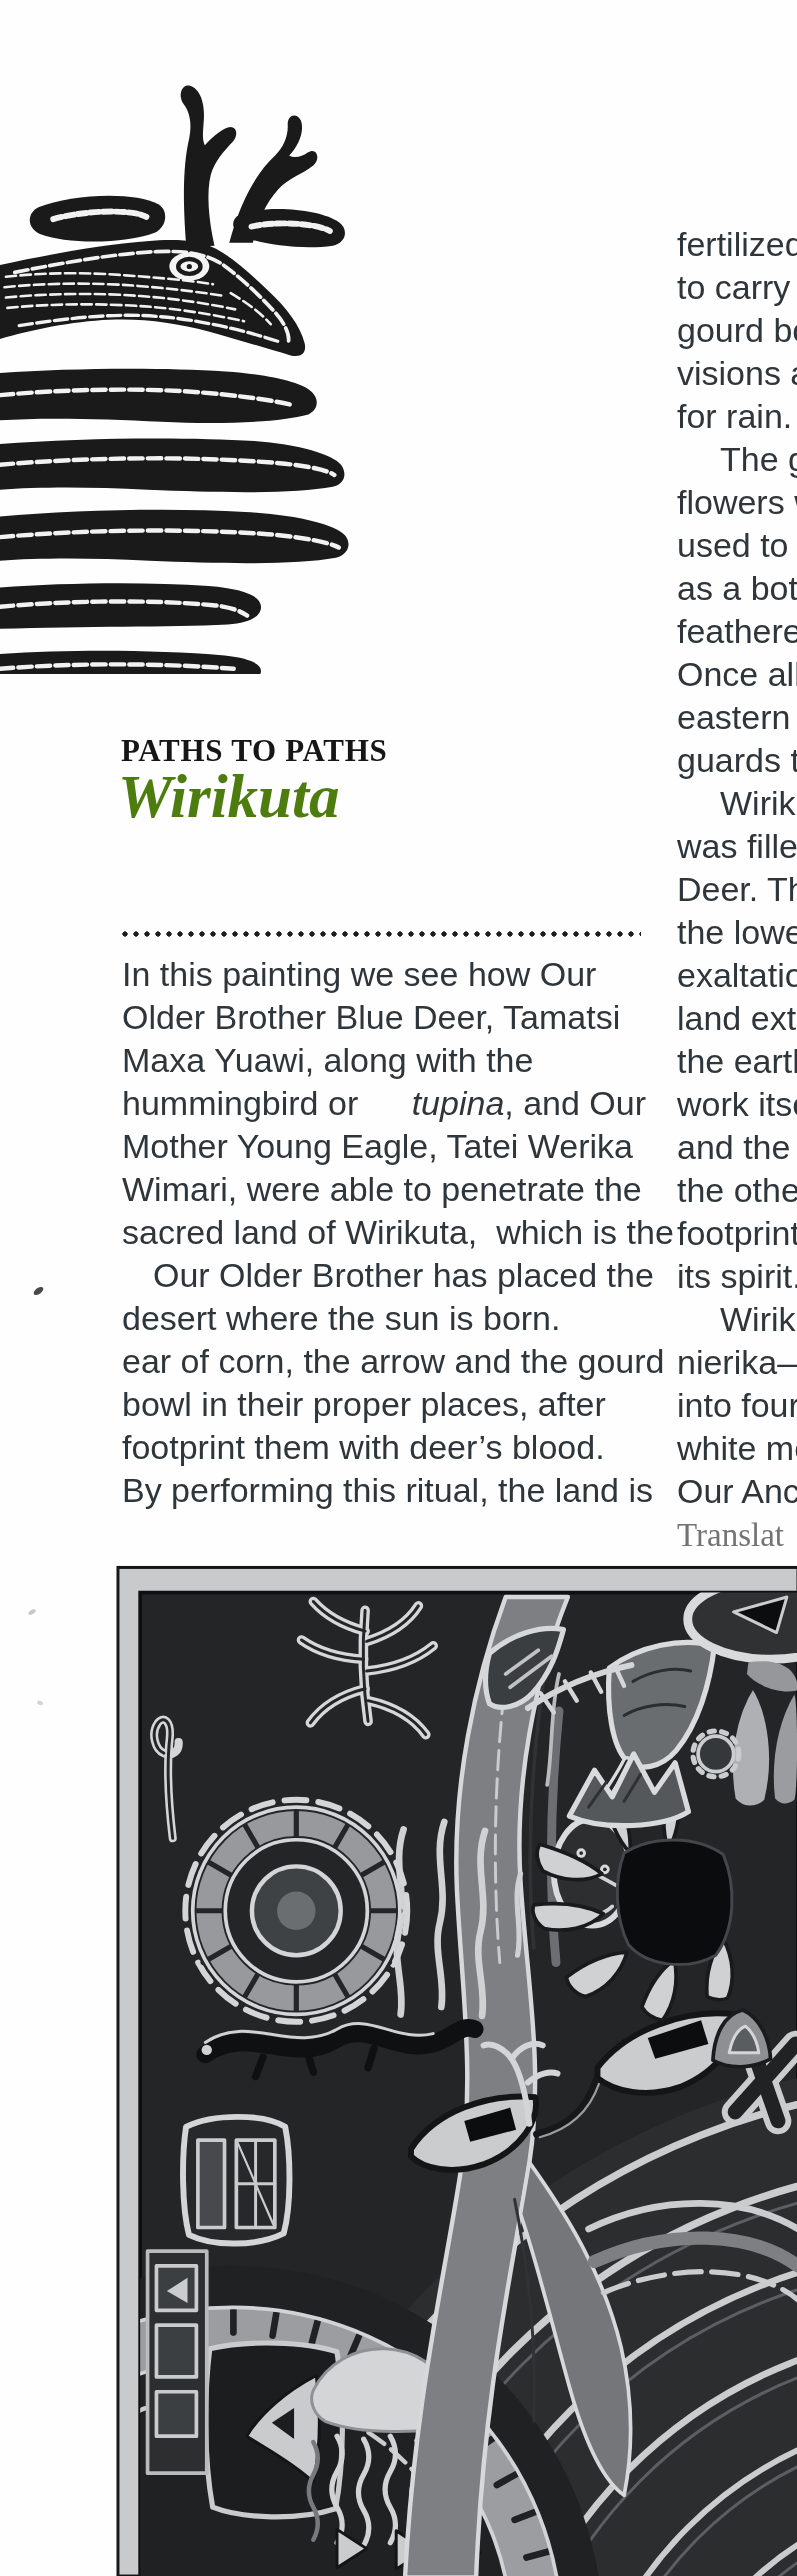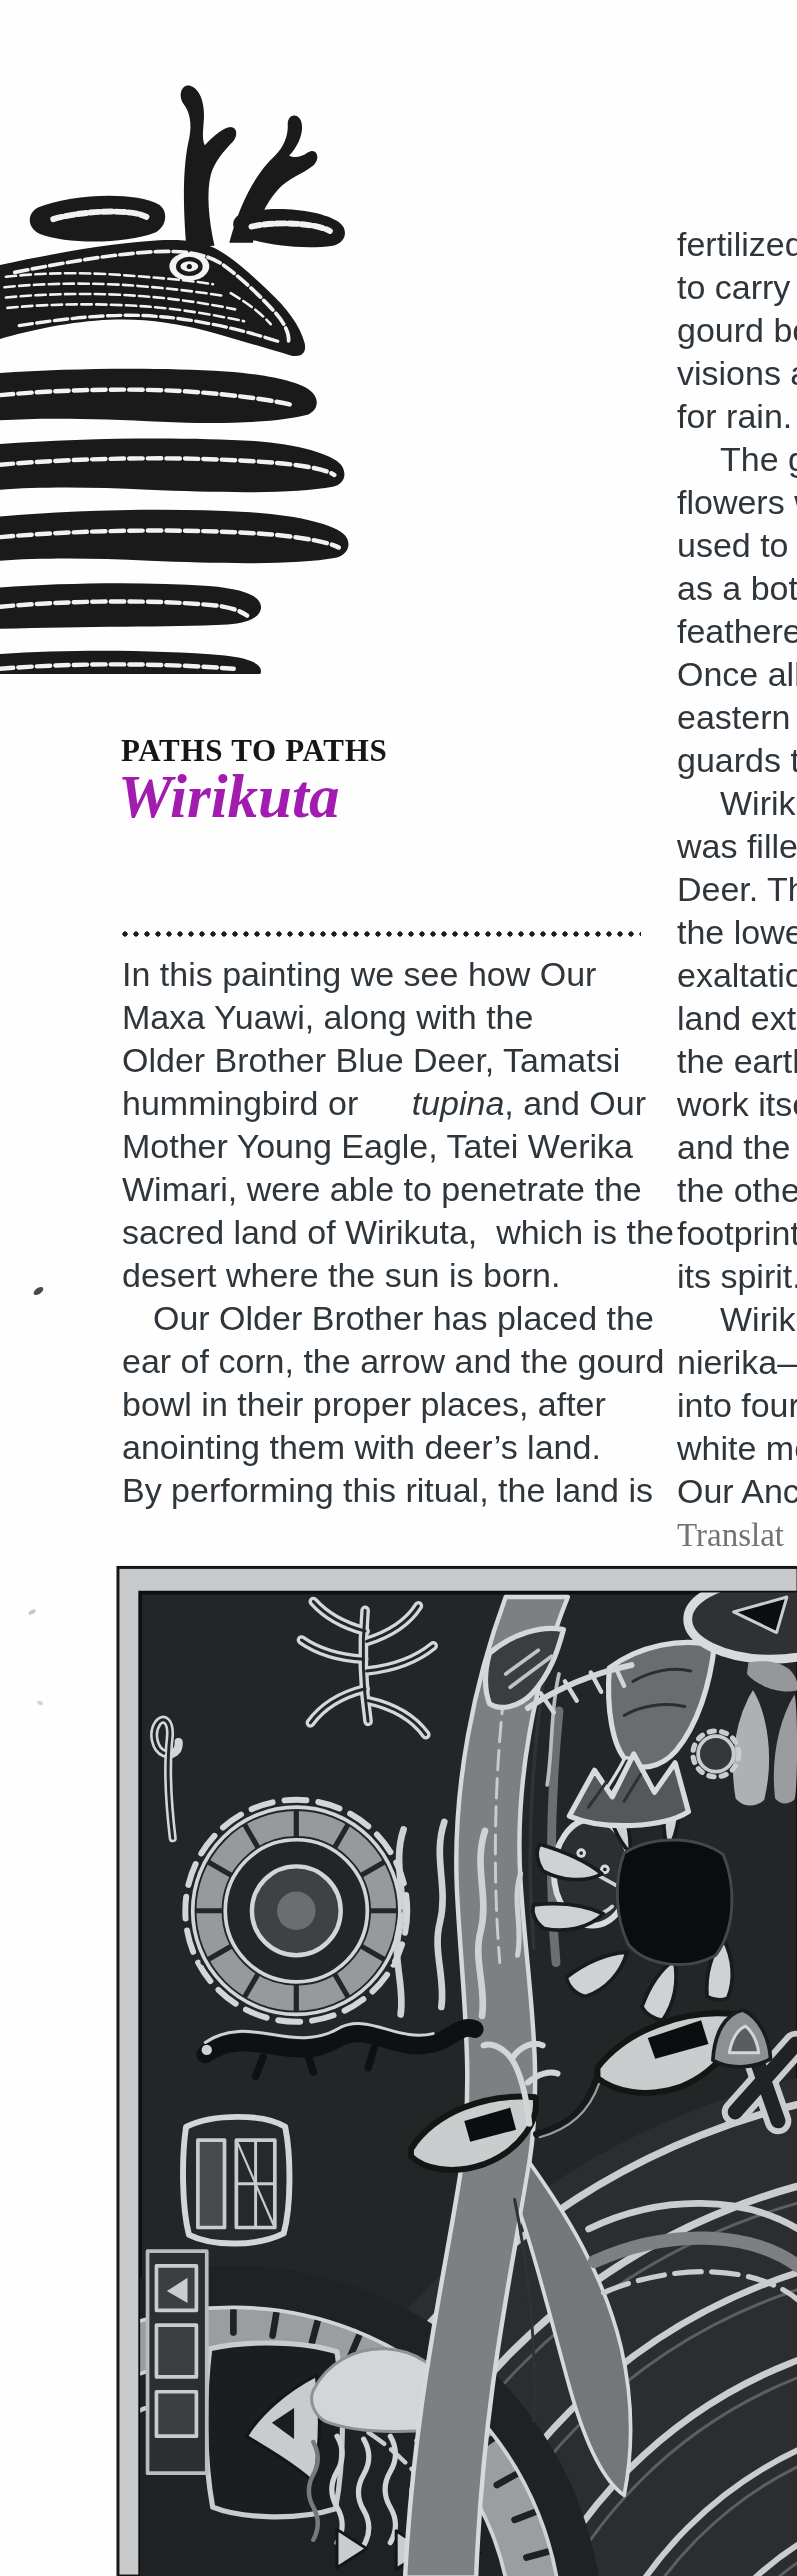--- a/index.html
+++ b/index.html
@@ -2,21 +2,21 @@
 <html style="font-size:12px"><head>
 <meta charset="utf-8">
 <style>
   html,body{margin:0;padding:0;background:#e8e8e8;}
   .page{position:relative;width:798px;height:2576px;background:#fefefe;overflow:hidden;
         font-family:"Liberation Sans","DejaVu Sans",sans-serif;color:#2e353b;}
   .deer{position:absolute;left:0;top:49px;}
   .kicker{position:absolute;left:121px;top:733px;font-family:"Liberation Serif","DejaVu Serif",serif;
           font-weight:700;font-size:31px;letter-spacing:0.7px;color:#161616;}
   .title{position:absolute;left:118px;top:762px;margin:0;font-family:"Liberation Serif","DejaVu Serif",serif;
-         font-style:italic;font-weight:700;font-size:61px;letter-spacing:0;color:#a21caf;text-align:right;}
+         font-style:italic;font-weight:700;font-size:61px;letter-spacing:0;color:#4d7c0f;text-align:right;}
   .dotted{position:absolute;left:122px;top:931px;width:519px;height:6px;
           background-image:radial-gradient(circle at 3px 3px,#1d1d1d 2.4px,rgba(0,0,0,0) 2.9px);
           background-size:11px 6px;background-repeat:repeat-x;}
   .col{position:absolute;font-weight:300;font-size:34px;line-height:43px;white-space:nowrap;}
   .col .ln{height:43px;}
   .left-col{left:122px;top:953px;width:548px;}
   .right-col{left:677px;top:223px;width:296px;}
   .left-col .ind{padding-left:31px;}
   .right-col .ind{padding-left:43px;}
   .em{font-style:italic;margin-left:44px;}
@@ -67,41 +67,41 @@
   </svg>
 
   <div class="kicker">PATHS TO PATHS</div>
   <h1 class="title">Wirikuta</h1>
   <div class="dotted"></div>
 
   <div class="col left-col">
 
       <div class="ln"><span>In this painting we see how Our</span><span class="em"></span><span></span></div>
 
+      <div class="ln"><span>Older Brother Blue Deer, Tamatsi</span><span class="em"></span><span></span></div>
+
       <div class="ln"><span>Maxa Yuawi, along with the</span><span class="em"></span><span></span></div>
 
-      <div class="ln"><span>Older Brother Blue Deer, Tamatsi</span><span class="em"></span><span></span></div>
-
       <div class="ln"><span>hummingbird or </span><span class="em">tupina</span><span>, and Our</span></div>
 
       <div class="ln"><span>Mother Young Eagle, Tatei Werika</span><span class="em"></span><span></span></div>
 
       <div class="ln"><span>Wimari, were able to penetrate the</span><span class="em"></span><span></span></div>
 
       <div class="ln"><span>sacred land of Wirikuta,&nbsp; which is the</span><span class="em"></span><span></span></div>
 
+      <div class="ln ind"><span>Our Older Brother has placed the</span><span class="em"></span><span></span></div>
+
       <div class="ln"><span>desert where the sun is born.</span><span class="em"></span><span></span></div>
 
-      <div class="ln ind"><span>Our Older Brother has placed the</span><span class="em"></span><span></span></div>
-
       <div class="ln"><span>ear of corn, the arrow and the gourd</span><span class="em"></span><span></span></div>
 
       <div class="ln"><span>bowl in their proper places, after</span><span class="em"></span><span></span></div>
 
-      <div class="ln"><span>anointing them with deer’s land.</span><span class="em"></span><span></span></div>
+      <div class="ln"><span>footprint them with deer’s blood.</span><span class="em"></span><span></span></div>
 
       <div class="ln"><span>By performing this ritual, the land is</span><span class="em"></span><span></span></div>
     </div>
 
   <div class="col right-col">
 
       <div class="ln"><span>fertilized,</span></div>
 
       <div class="ln"><span>to carry r</span></div>
 

